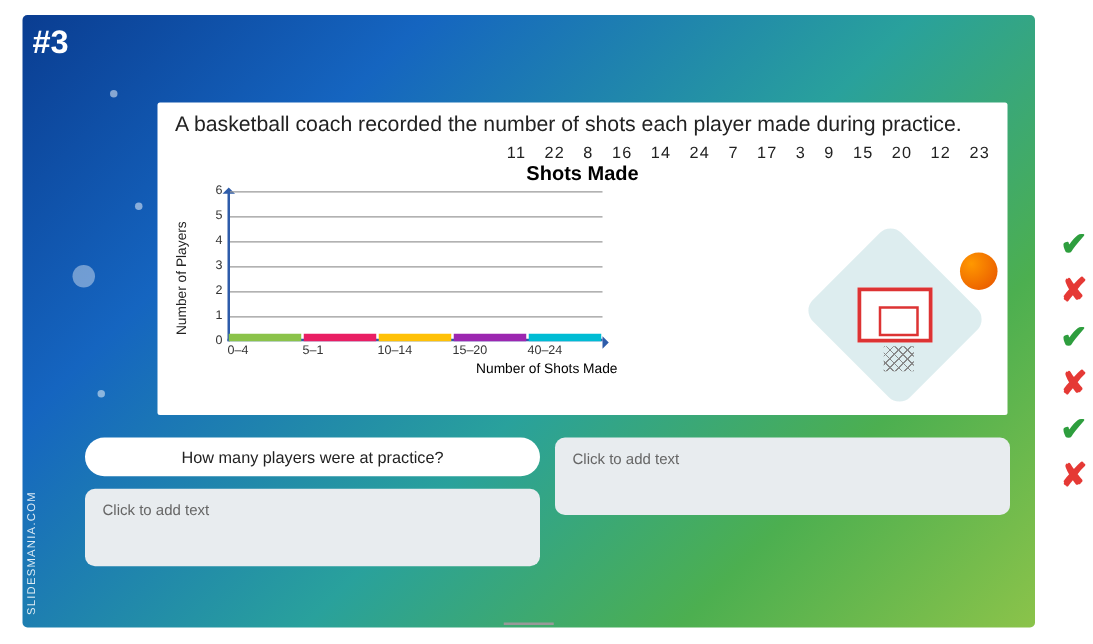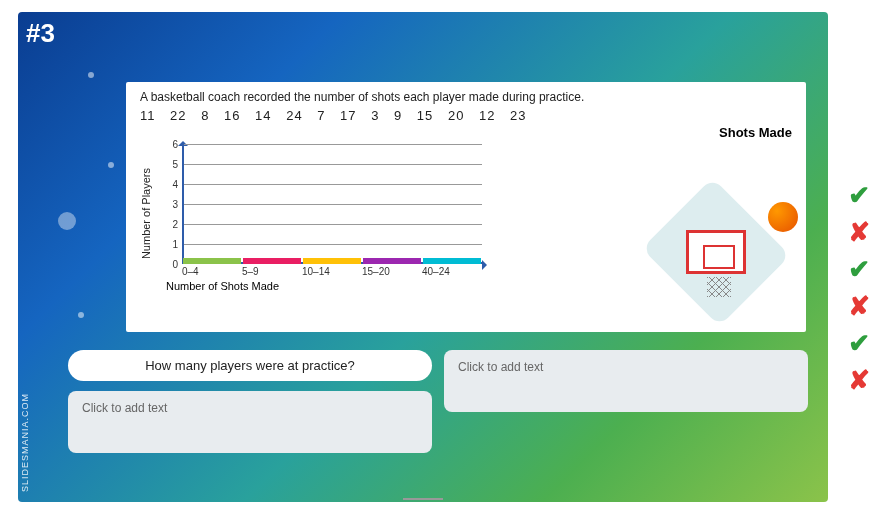--- a/index.html
+++ b/index.html
@@ -3,38 +3,38 @@
 <meta charset="utf-8">
 <style>
 *{margin:0;padding:0;box-sizing:border-box;font-family:Arial,Helvetica,sans-serif}
 body{width:874px;height:515px;background:#fff;position:relative;overflow:hidden}
 .slide{position:absolute;left:18px;top:12px;width:810px;height:490px;background:linear-gradient(135deg,#0a3d91 0%,#1565c0 25%,#29a19c 55%,#4caf50 78%,#8bc34a 100%);border-radius:4px;overflow:hidden}
 .dots{position:absolute;width:6px;height:6px;background:#fff;border-radius:50%;opacity:.5}
 .header{position:absolute;left:0;top:0;display:flex;width:100%}
 .num-badge{background:transparent;color:#fff;font-weight:700;font-size:26px;padding:6px 10px 0 8px;white-space:nowrap}
 .instr{background:#fff;margin:6px 6px 0 0;padding:6px 10px;font-size:13px;color:#222;flex:1;border-radius:2px;line-height:1.35}
 .panel{position:absolute;left:108px;top:70px;width:680px;height:250px;background:#fff;border-radius:2px;padding:8px 14px 10px 14px}
-.panel-title{font-size:12px;color:#222;margin-bottom:4px}
-.data-row{font-size:13px;color:#222;text-align:left;letter-spacing:1px;word-spacing:10px;margin-top:0}
-.chart-title{font-size:13px;text-align:right;margin-top:2px;font-weight:600}
+.panel-title{font-size:17px;color:#222;margin-bottom:4px}
+.data-row{font-size:13px;color:#222;text-align:right;letter-spacing:1px;word-spacing:10px;margin-top:0}
+.chart-title{font-size:16px;text-align:center;margin-top:2px;font-weight:600}
 .chart-wrap{display:flex;align-items:center;margin-top:4px}
 .ylabel{writing-mode:vertical-rl;transform:rotate(180deg);font-size:11px;color:#222;margin-right:4px}
 .chart{position:relative;width:340px;height:140px;margin-left:6px}
 .yaxis{position:absolute;left:0;top:0;height:120px;width:18px}
 .ytick{position:absolute;right:2px;font-size:10px;color:#333;transform:translateY(-50%)}
 .grid{position:absolute;left:20px;top:0;width:300px;height:120px;border-left:2px solid #2e5caa;border-bottom:2px solid #2e5caa}
 .gline{position:absolute;left:0;width:100%;height:1px;background:#999}
 .arrow-y{position:absolute;left:16px;top:-8px;width:0;height:0;border:5px solid transparent;border-bottom-color:#2e5caa}
 .arrow-x{position:absolute;left:320px;top:116px;width:0;height:0;border:5px solid transparent;border-left-color:#2e5caa}
 .bars{position:absolute;left:20px;bottom:20px;width:300px;height:120px;display:flex;align-items:flex-end}
 .bar{flex:1;height:6px;margin:0 1px}
 .b0{background:#8bc34a}.b1{background:#e91e63}.b2{background:#ffc107}.b3{background:#9c27b0}.b4{background:#00bcd4}
 .xticks{position:absolute;left:20px;top:122px;width:300px;display:flex}
 .xt{flex:1;text-align:left;font-size:10px;color:#333}
-.xlabel{position:absolute;left:4px;top:136px;width:300px;text-align:left;font-size:11px}
+.xlabel{position:absolute;left:32px;top:136px;width:300px;text-align:right;font-size:11px}
 .hoop-wrap{position:absolute;right:20px;top:110px;width:140px;height:120px;display:flex;align-items:center;justify-content:center}
 .hoop-bg{width:110px;height:100px;background:#cfe6e8;transform:rotate(45deg);border-radius:12px;position:absolute;opacity:.7}
 .backboard{position:relative;width:60px;height:44px;border:3px solid #d33;background:#fff;z-index:2}
 .backboard:after{content:"";position:absolute;left:14px;top:12px;width:28px;height:20px;border:2px solid #d33}
 .net{position:absolute;left:18px;top:44px;width:24px;height:20px;background:repeating-linear-gradient(45deg,#888 0 1px,transparent 1px 5px),repeating-linear-gradient(-45deg,#888 0 1px,transparent 1px 5px);z-index:2}
 .ball{position:absolute;right:-12px;top:10px;width:30px;height:30px;background:radial-gradient(circle at 30% 30%,#ff9800,#e65100);border-radius:50%;z-index:3}
 .qrow{position:absolute;left:50px;top:338px;width:740px;display:flex;gap:12px}
 .qcol{flex:1;display:flex;flex-direction:column;gap:10px}
 .qlabel{background:#fff;border-radius:20px;padding:8px 16px;font-size:13px;color:#222;text-align:center}
 .qinput{background:#e8ecef;border-radius:8px;padding:10px 14px;font-size:12px;color:#666;height:62px}
@@ -85,21 +85,21 @@
         <div class="arrow-x"></div>
         <div class="bars">
           <div class="bar b0"></div>
           <div class="bar b1"></div>
           <div class="bar b2"></div>
           <div class="bar b3"></div>
           <div class="bar b4"></div>
         </div>
         <div class="xticks">
           <div class="xt">0–4</div>
-          <div class="xt">5–9</div>
+          <div class="xt">5–1</div>
           <div class="xt">10–14</div>
           <div class="xt">15–20</div>
           <div class="xt">40–24</div>
         </div>
         <div class="xlabel">Number of Shots Made</div>
       </div>
     </div>
     <div class="hoop-wrap">
       <div class="hoop-bg"></div>
       <div class="backboard">

